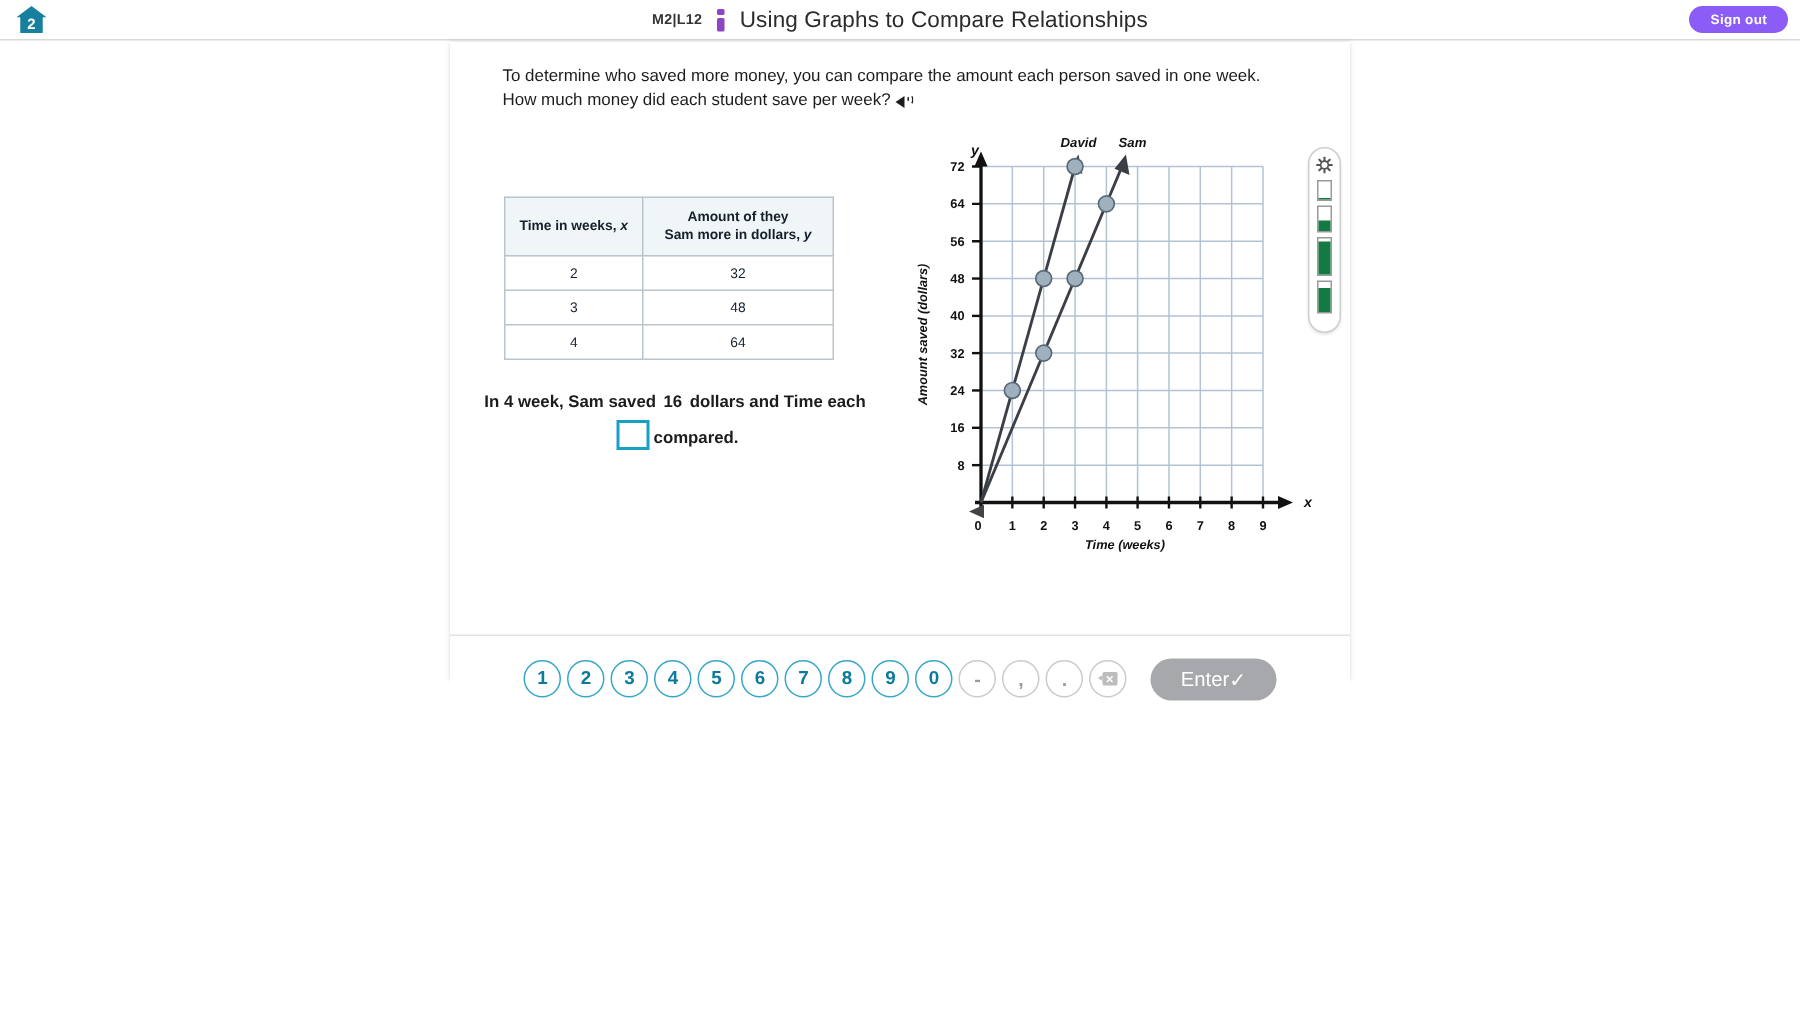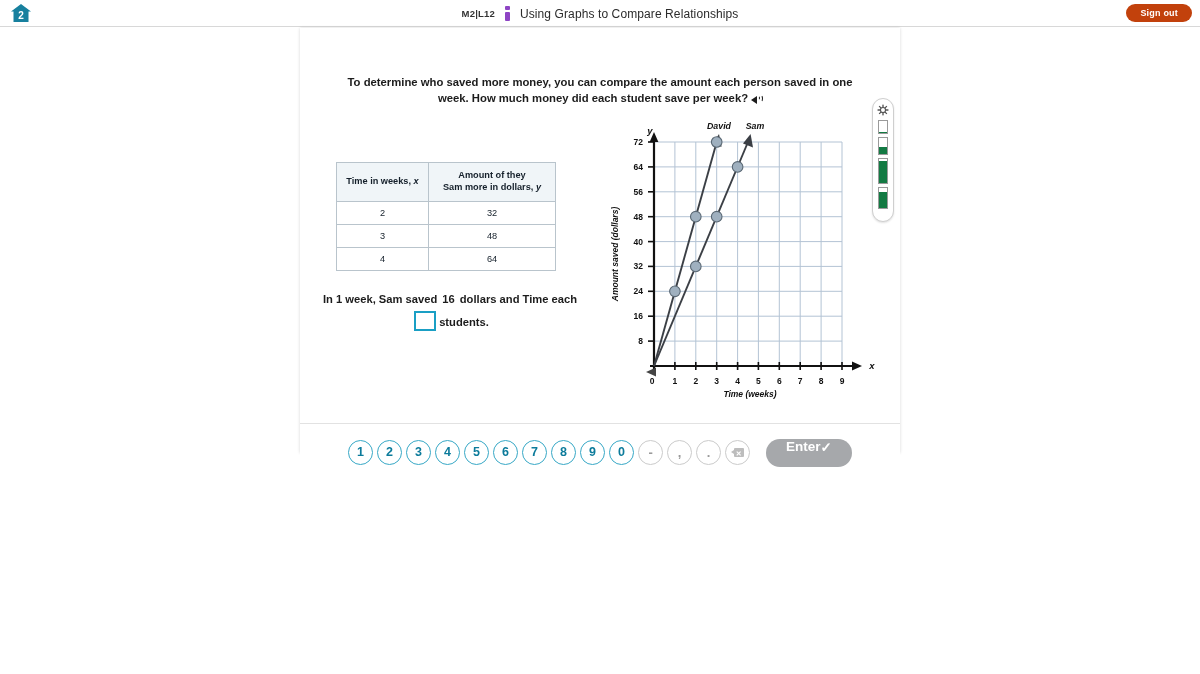--- a/index.html
+++ b/index.html
@@ -32,24 +32,24 @@
   }
   .lesson-info-icon { width: 7px; height: 15px; position: relative; }
   .lesson-info-icon .dot {
     position: absolute; left: 1px; top: 0; width: 5px; height: 4px;
     background: #8e44c4; border-radius: 1px;
   }
   .lesson-info-icon .stem {
     position: absolute; left: 1px; top: 5.5px; width: 5px; height: 9px;
     background: #8e44c4; border-radius: 1px;
   }
-  .lesson-title { font-size: 12px; color: #2b2b2b; letter-spacing: .1px; }
+  .lesson-title { font-size: 15px; color: #2b2b2b; letter-spacing: .1px; }
   .signout {
     position: absolute; right: 8px; top: 4px;
-    background: #c2410c; color: #fff;
+    background: #8b5cf6; color: #fff;
     font-size: 9px; font-weight: bold;
     padding: 4px 14px; border-radius: 10px;
     border: none; cursor: pointer; letter-spacing: .2px;
   }
 
   
   .card {
     position: absolute; left: 300px; top: 28px;
     width: 600px; height: 425px;
     background: #ffffff;
@@ -80,25 +80,23 @@
   .spk .w1, .spk .w2 {
     position: absolute; border: 1.1px solid currentColor;
     border-radius: 50%; border-left-color: transparent;
     border-top-color: transparent; border-bottom-color: transparent;
   }
   .spk .w1 { left: 6.2px; top: 2.6px; width: 3px; height: 4px; }
   .spk .w2 { left: 7.4px; top: 1.1px; width: 5px; height: 7px; }
 
   .prompt {
     width: 600px;
-    text-align: center;
-    font-size: 11.3px; font-weight: bold; color: #1c1c1c;
+    font-size: 11.3px; font-weight: normal; color: #1c1c1c;
     padding: 16px 35px 4px 35px;
     line-height: 1.38;
-    margin-top: 31px;
   }
 
   
   .work { position: relative; width: 600px; height: 300px; }
 
   
   .datatable {
     position: absolute; left: 36px; top: 52px;
     width: 220px;
     border-collapse: collapse;
@@ -207,22 +205,22 @@
   }
   .bksp-glyph .x {
     position: absolute; left: 4.6px; top: 2.3px;
     color: #fff; font-size: 7px; line-height: 1;
   }
   .enter-btn {
     margin-left: 12px;
     height: 28px; padding: 0 20px;
     border-radius: 14px; border: none;
     background: #a6a8ab; color: #ffffff;
-    font-size: 13.5px; font-weight: bold;
-    display: flex; gap: 0;
+    font-size: 13.5px; font-weight: normal;
+    display: flex; align-items: center; gap: 0;
     cursor: pointer; font-family: "Liberation Sans", sans-serif;
   }
 </style>
 </head>
 <body>
 
 <div class="topbar">
   <svg class="logo" viewBox="0 0 22 21">
     <path d="M11 1 L21 8.5 L18.5 8.5 L18.5 19 L3.5 19 L3.5 8.5 L1 8.5 Z" fill="#17809e"></path>
     <text x="11" y="16" font-family="Liberation Sans, sans-serif" font-size="10" font-weight="bold" fill="#ffffff" text-anchor="middle">2</text>
@@ -267,22 +265,22 @@
           <td>48</td>
         </tr>
         <tr>
           <td>4</td>
           <td>64</td>
         </tr>
       </tbody>
     </table>
 
     <div class="answer-line">
-      <span>In 1 week, Sam saved</span><span class="known-val">16</span><span>dollars and Time</span>
-      <span>each</span><span class="answerbox"></span><span>students.</span>
+      <span>In 4 week, Sam saved</span><span class="known-val">16</span><span>dollars and Time</span>
+      <span>each</span><span class="answerbox"></span><span>compared.</span>
     </div>
 
     <div class="graph-wrap">
       <svg width="295" height="282" viewBox="0 0 295 282">
 
         <g>
 
           <line x1="82.9" y1="24" x2="82.9" y2="248" stroke="#b3c3d4" stroke-width="1"></line>
           <line x1="103.8" y1="24" x2="103.8" y2="248" stroke="#b3c3d4" stroke-width="1"></line>
           <line x1="124.7" y1="24" x2="124.7" y2="248" stroke="#b3c3d4" stroke-width="1"></line>

